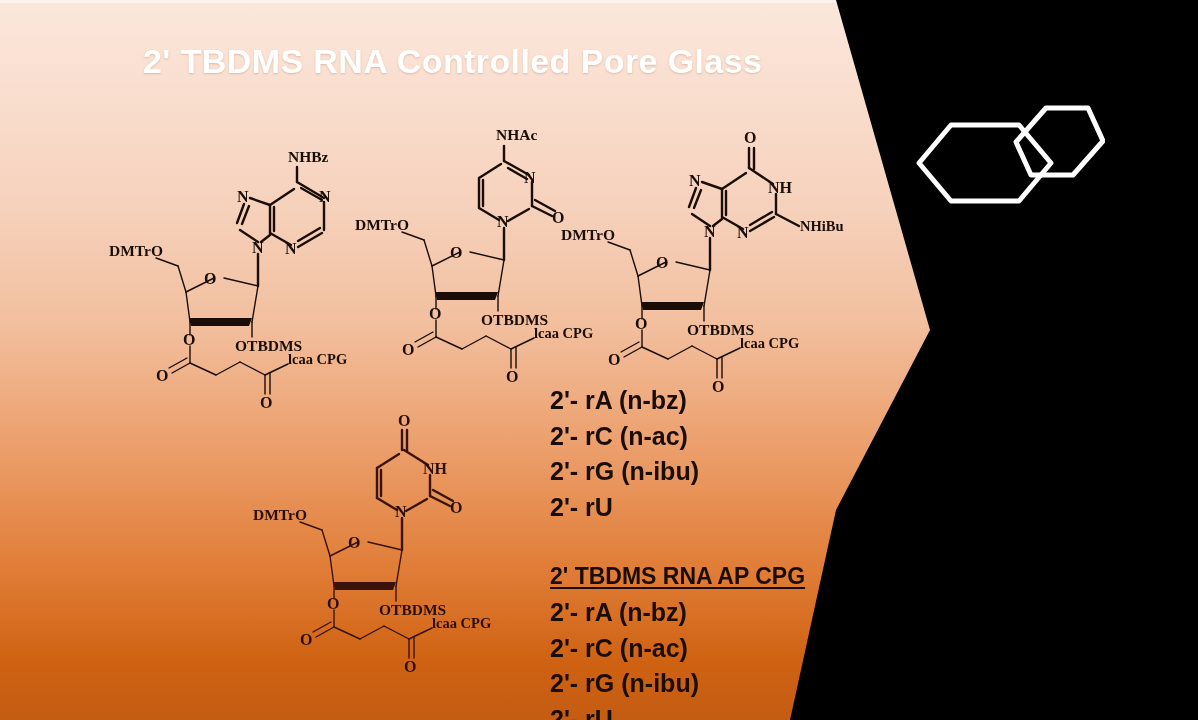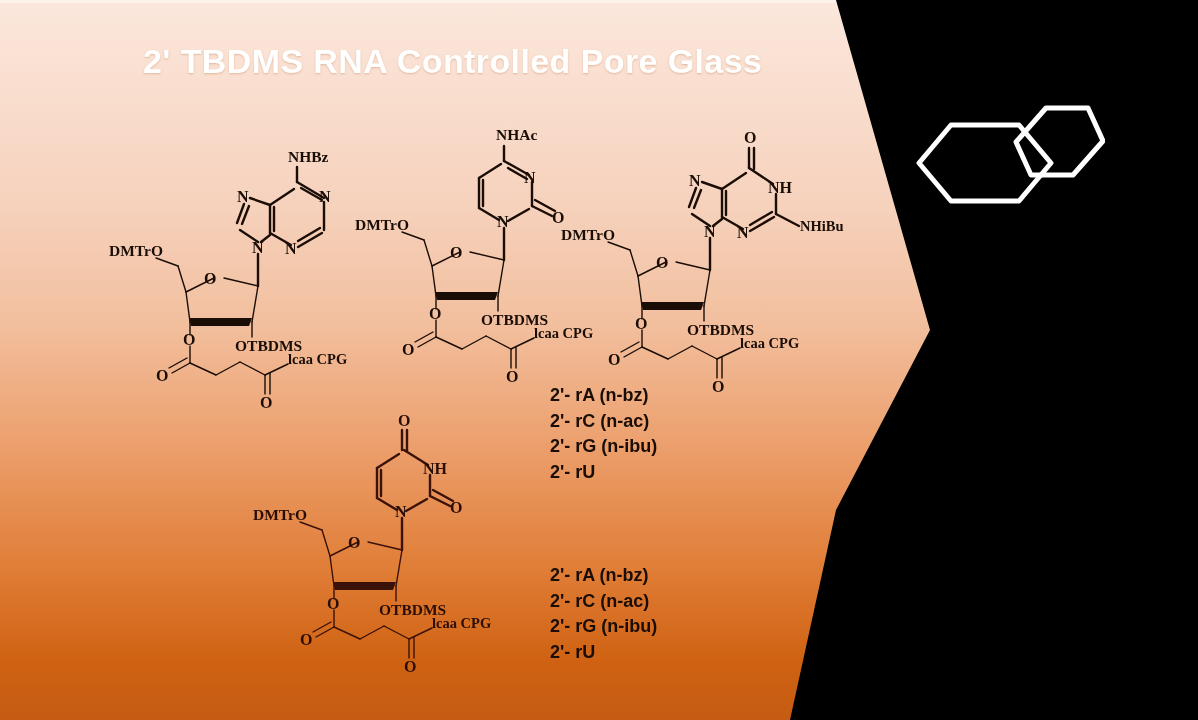--- a/index.html
+++ b/index.html
@@ -70,21 +70,21 @@
   }
   .tb-head {
     font-size: 23px;
     font-weight: bold;
     text-decoration: underline;
     text-underline-offset: 3px;
     white-space: nowrap;
     margin-bottom: 5px;
   }
   .tb-line {
-    font-size: 18px;
+    font-size: 25px;
     font-weight: bold;
     white-space: nowrap;
     line-height: 1.42;
   }
 </style>
 </head>
 <body>
 
 <div id="slide">
 
@@ -331,19 +331,20 @@
   </div>
 
   <div class="textblock" style="left:550px; top:383px;">
     <div class="tb-line">2'- rA (n-bz)</div>
     <div class="tb-line">2'- rC (n-ac)</div>
     <div class="tb-line">2'- rG (n-ibu)</div>
     <div class="tb-line">2'- rU</div>
   </div>
 
   <div class="textblock" style="left:550px; top:563px;">
+    <div class="tb-head">2' TBDMS RNA AP CPG</div>
     <div class="tb-line">2'- rA (n-bz)</div>
     <div class="tb-line">2'- rC (n-ac)</div>
     <div class="tb-line">2'- rG (n-ibu)</div>
     <div class="tb-line">2'- rU</div>
   </div>
 
 </div>
 
 </body></html>

